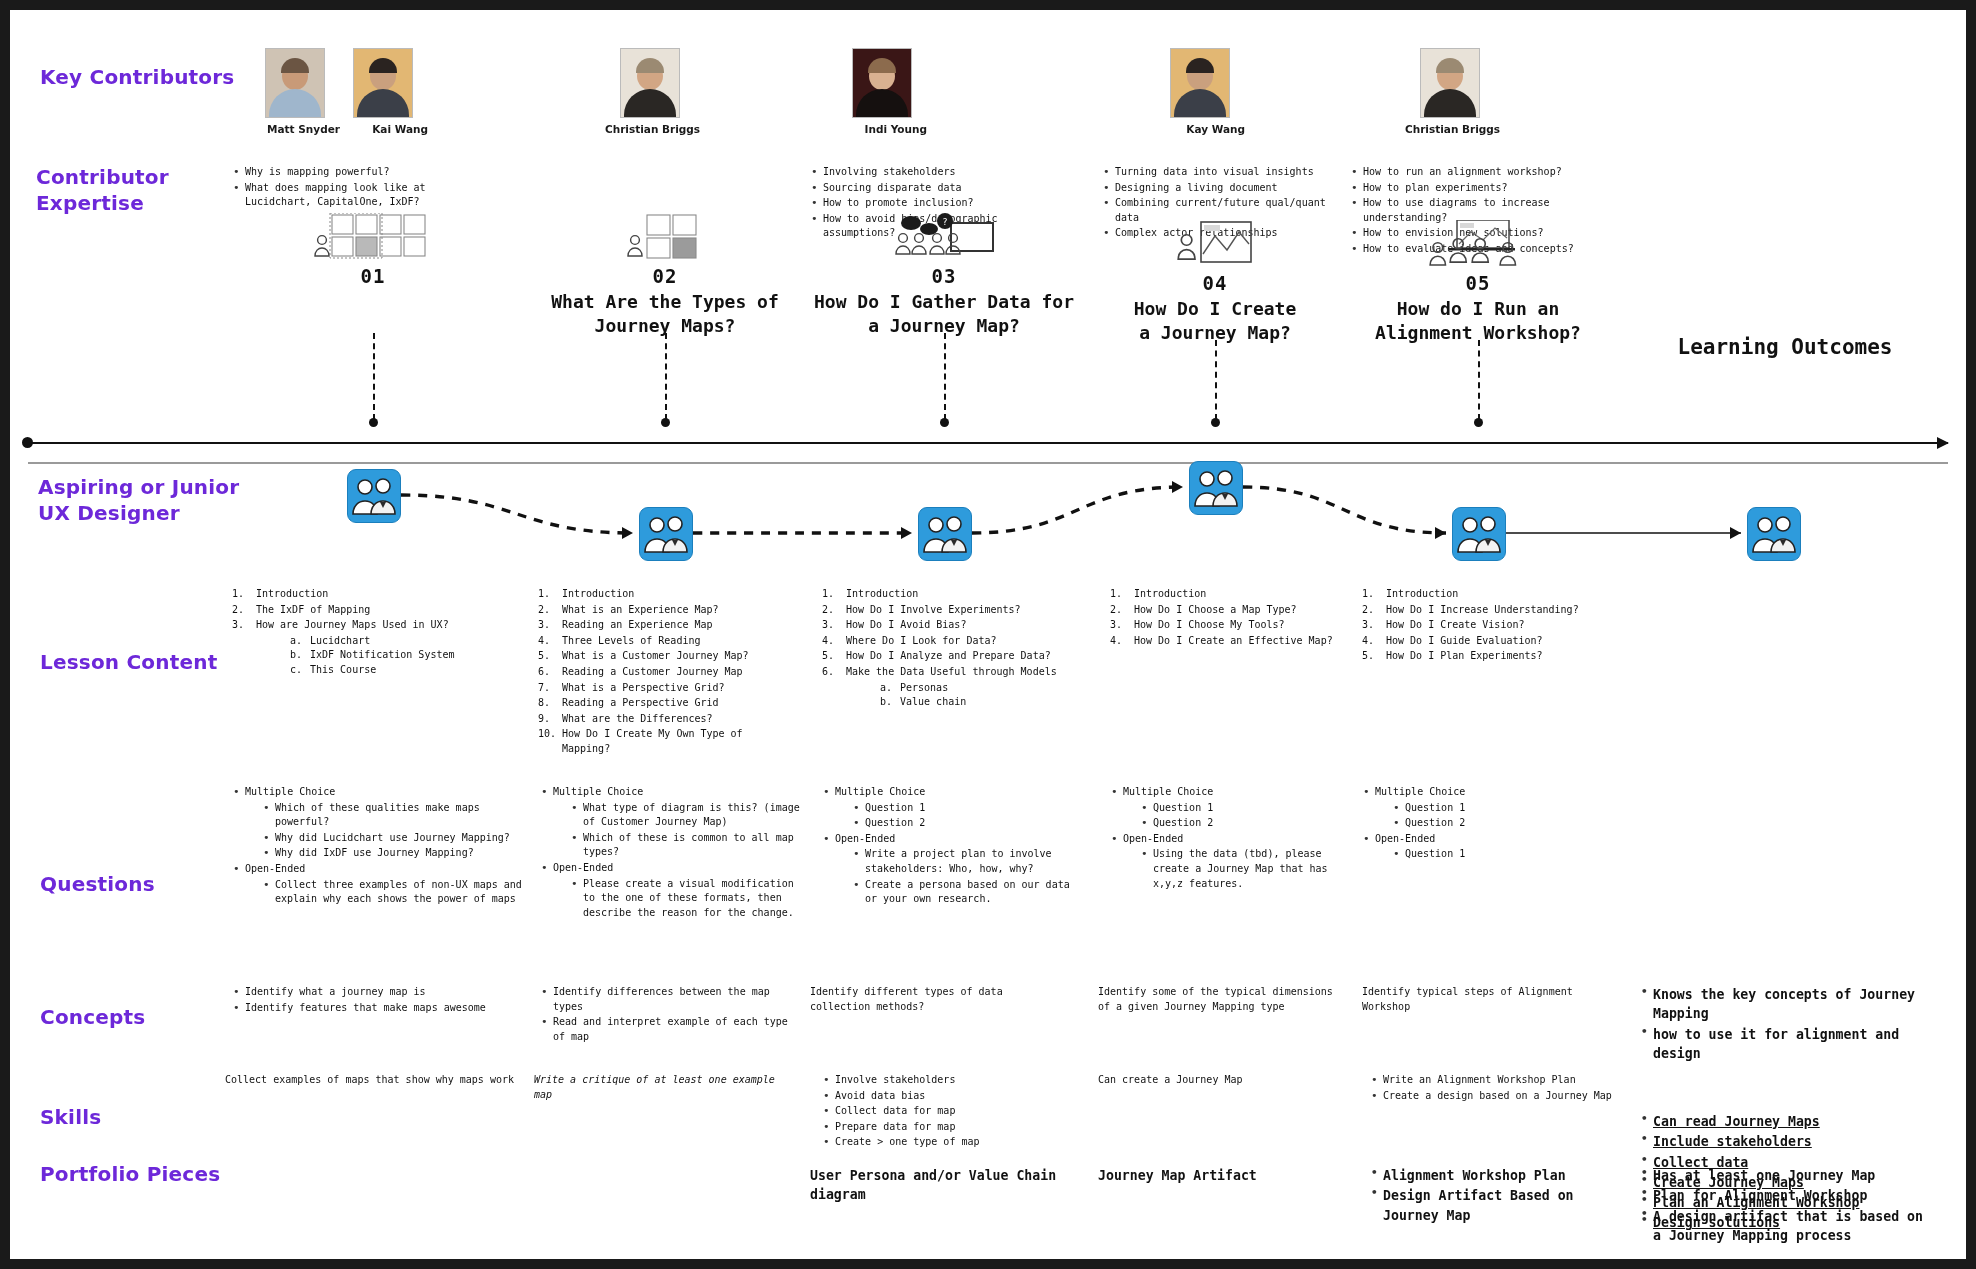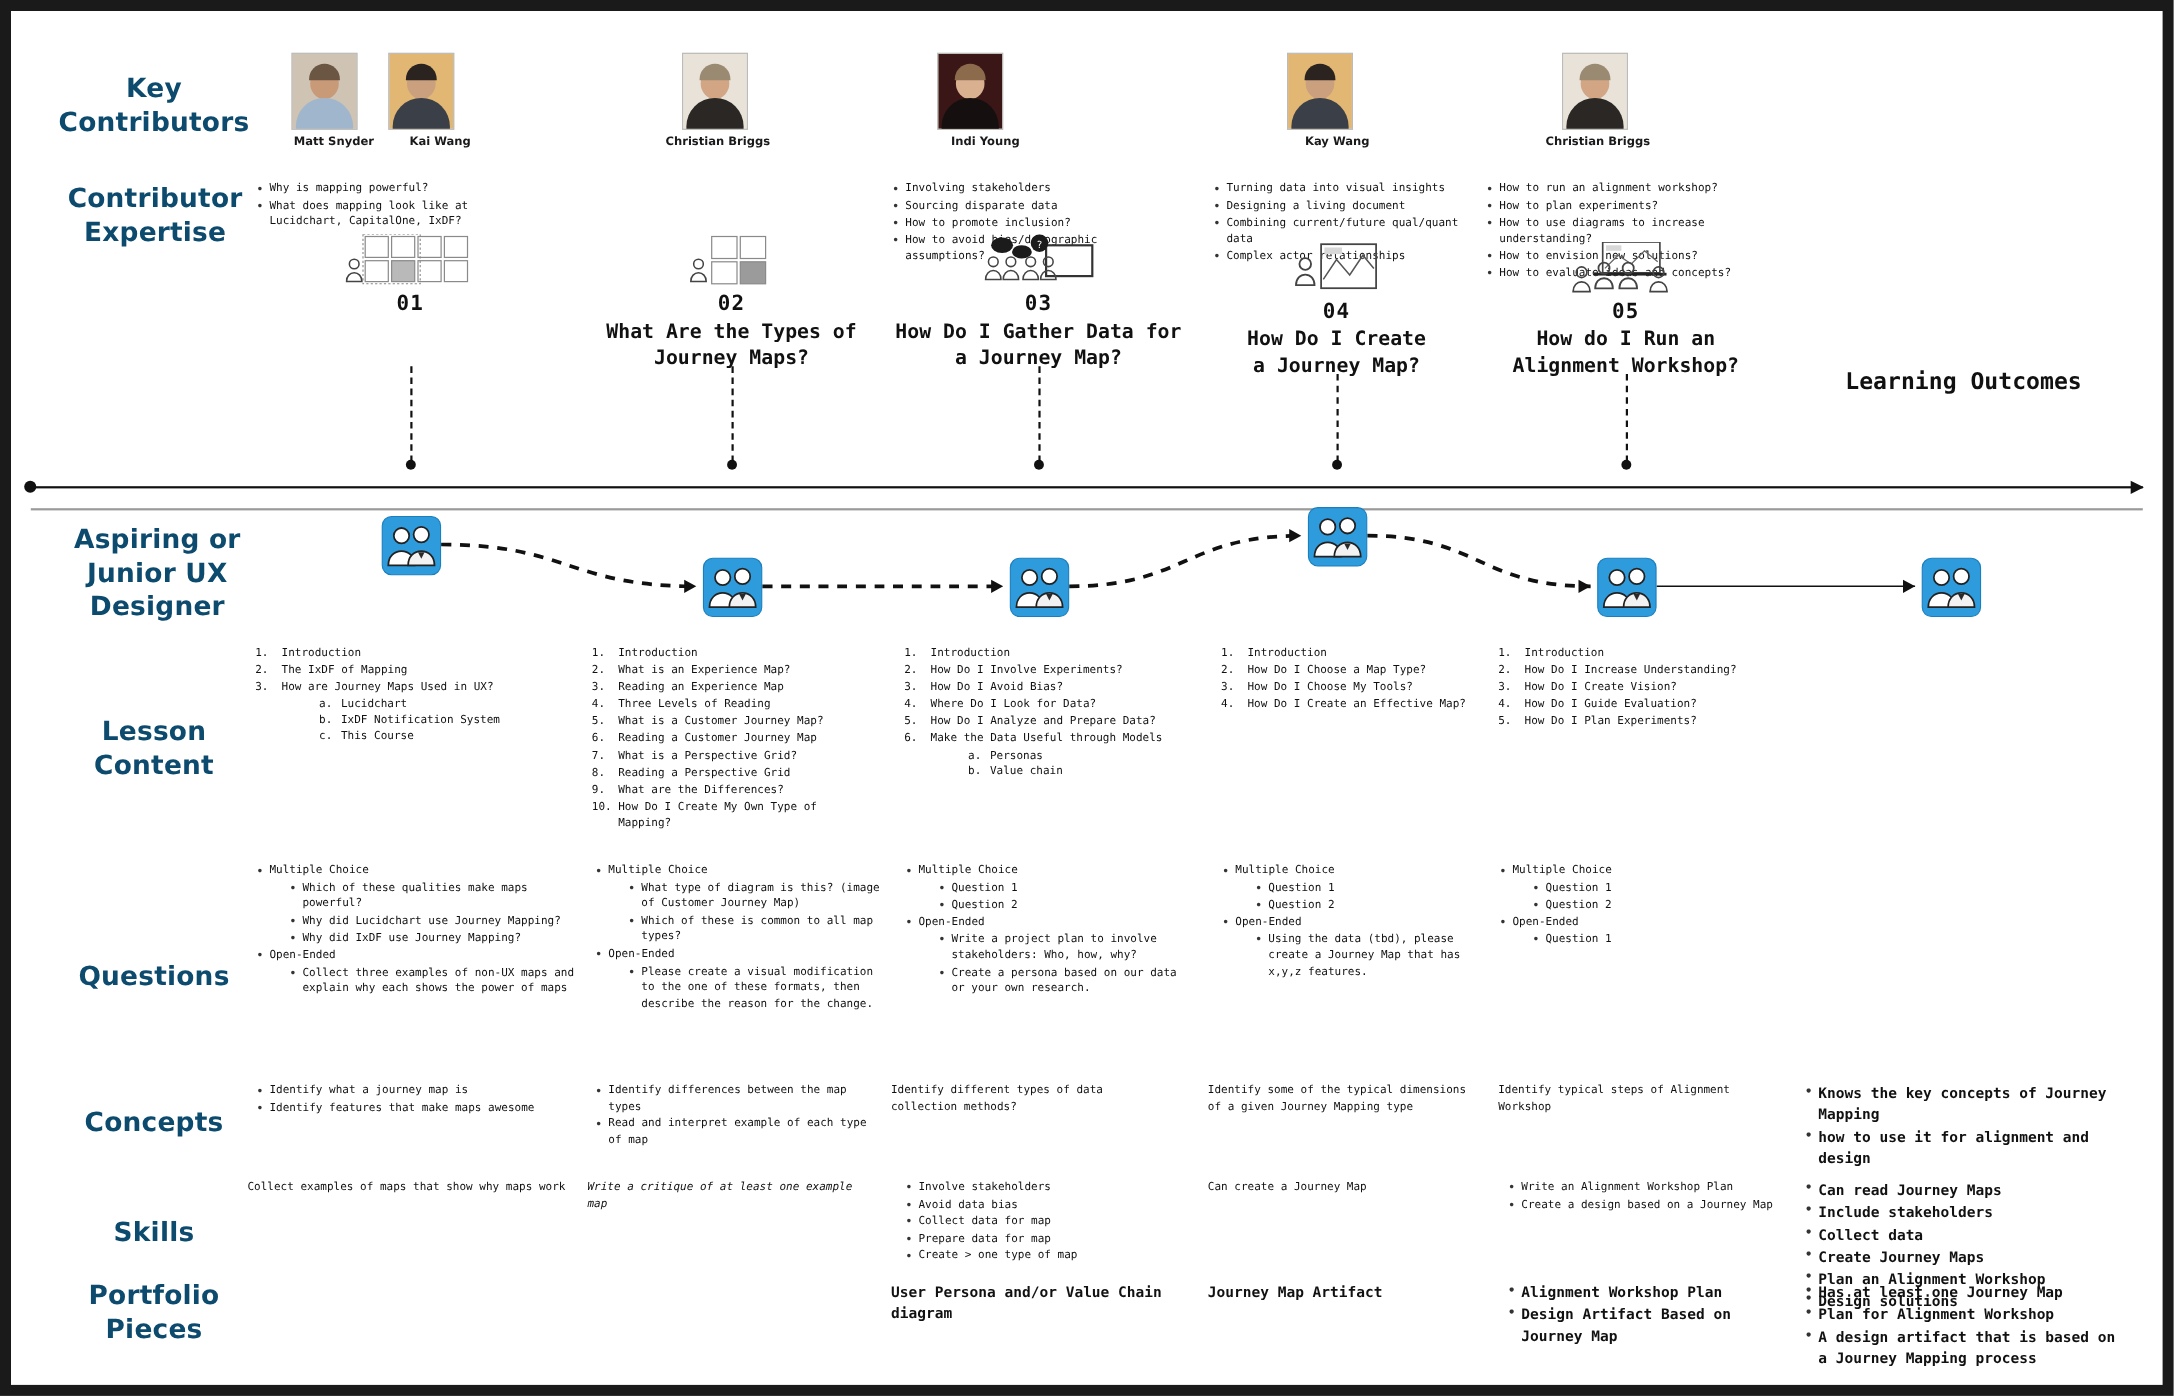--- a/index.html
+++ b/index.html
@@ -13,23 +13,23 @@
     position:absolute;left:10px;top:10px;
     width:1956px;height:1249px;
     background:#ffffff;
     overflow:hidden;
   }
   
   .rowlabel{
     position:absolute;
     font-family:"DejaVu Sans", sans-serif;
     font-weight:bold;
-    font-size:24px;
-    color:#0c4a6e;
-    text-align:center;
+    font-size:20px;
+    color:#6d28d9;
+    text-align:left;
     line-height:1.28;
     letter-spacing:.2px;
   }
   .mono{
     font-family:"DejaVu Sans Mono", monospace;
     font-size:10px;
     color:#111;
     line-height:1.46;
     white-space:pre-wrap;
   }
@@ -414,21 +414,21 @@
           <li>how to use it for alignment and design</li>
         </ul>
       </div>
     </div>
   <div id="skills">
       <div class="mono" style="position: absolute; left: 215px; top: 1063px; width: 300px;"><div>Collect examples of maps that show why maps work</div></div>
       <div class="mono" style="position: absolute; left: 524px; top: 1063px; width: 260px; font-style: italic;"><div>Write a critique of at least one example map</div></div>
       <div class="mono" style="position: absolute; left: 812px; top: 1063px; width: 250px;"><ul class="b"><li>Involve stakeholders</li><li>Avoid data bias</li><li>Collect data for map</li><li>Prepare data for map</li><li>Create &gt; one type of map</li></ul></div>
       <div class="mono" style="position: absolute; left: 1088px; top: 1063px; width: 250px;"><div>Can create a Journey Map</div></div>
       <div class="mono" style="position: absolute; left: 1360px; top: 1063px; width: 245px;"><ul class="b"><li>Write an Alignment Workshop Plan</li><li>Create a design based on a Journey Map</li></ul></div>
-      <div class="monob" style="position: absolute; left: 1630px; top: 1063px; width: 290px;">
+      <div class="monob" style="position: absolute; left: 1630px; top: 1102px; width: 290px; text-decoration: underline;">
         <ul class="b">
           <li>Can read Journey Maps</li>
           <li>Include stakeholders</li>
           <li>Collect data</li>
           <li>Create Journey Maps</li>
           <li>Plan an Alignment Workshop</li>
           <li>Design solutions</li>
         </ul>
       </div>
     </div>

